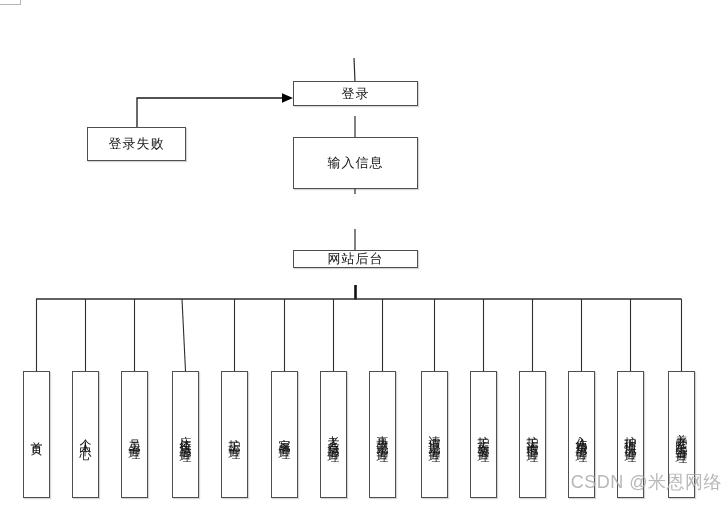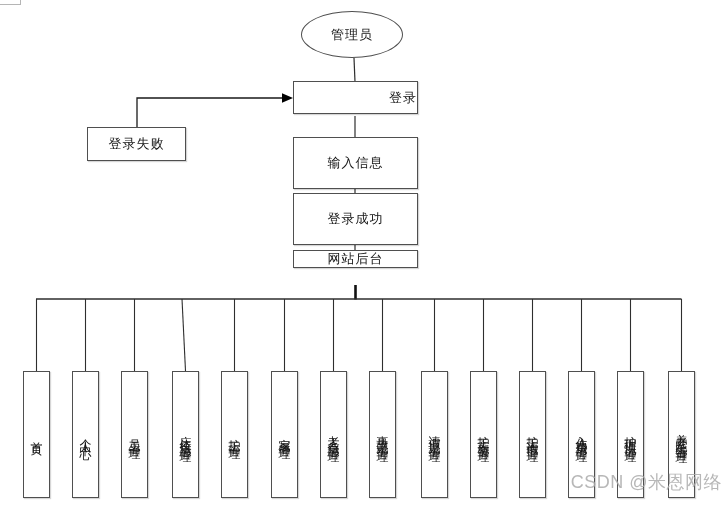--- a/index.html
+++ b/index.html
@@ -67,36 +67,30 @@
       <line x1="532.5" y1="299" x2="532.5" y2="371"></line>
       <line x1="581.5" y1="299" x2="581.5" y2="371"></line>
       <line x1="630.5" y1="299" x2="630.5" y2="371"></line>
       <line x1="681.5" y1="299" x2="681.5" y2="371"></line>
     </g>
 
     <polyline points="137,127 137,98 283,98" fill="none" stroke="#1a1a1a" stroke-width="1.3"></polyline>
     <polygon points="293,98 282,93.2 282,102.8" fill="#000"></polygon>
   </svg>
 
-  <div class="node ellipse" style="left:301px; top:11px; width:102px; height:47px;">
-    <span class="lbl">管理员</span>
-  </div>
 
   <div class="node" style="left:87px; top:127px; width:99px; height:34px;">
     <span class="lbl">登录失败</span>
   </div>
 
-  <div class="node flowbox" style="top:81px; height:33px;justify-content:flex-end;">
+  <div class="node flowbox" style="top:81px; height:25px;">
     <span class="lbl">登录</span>
   </div>
   <div class="node flowbox" style="top:137px;">
     <span class="lbl">输入信息</span>
-  </div>
-  <div class="node flowbox" style="top:193px;">
-    <span class="lbl">登录成功</span>
   </div>
   <div class="node flowbox" style="top:250px; height:18px;">
     <span class="lbl">网站后台</span>
   </div>
 
   <div class="node mod" style="left:23px">
     <span class="vlbl">首页</span>
   </div>
   <div class="node mod" style="left:72px">
     <span class="vlbl">个人中心</span>

